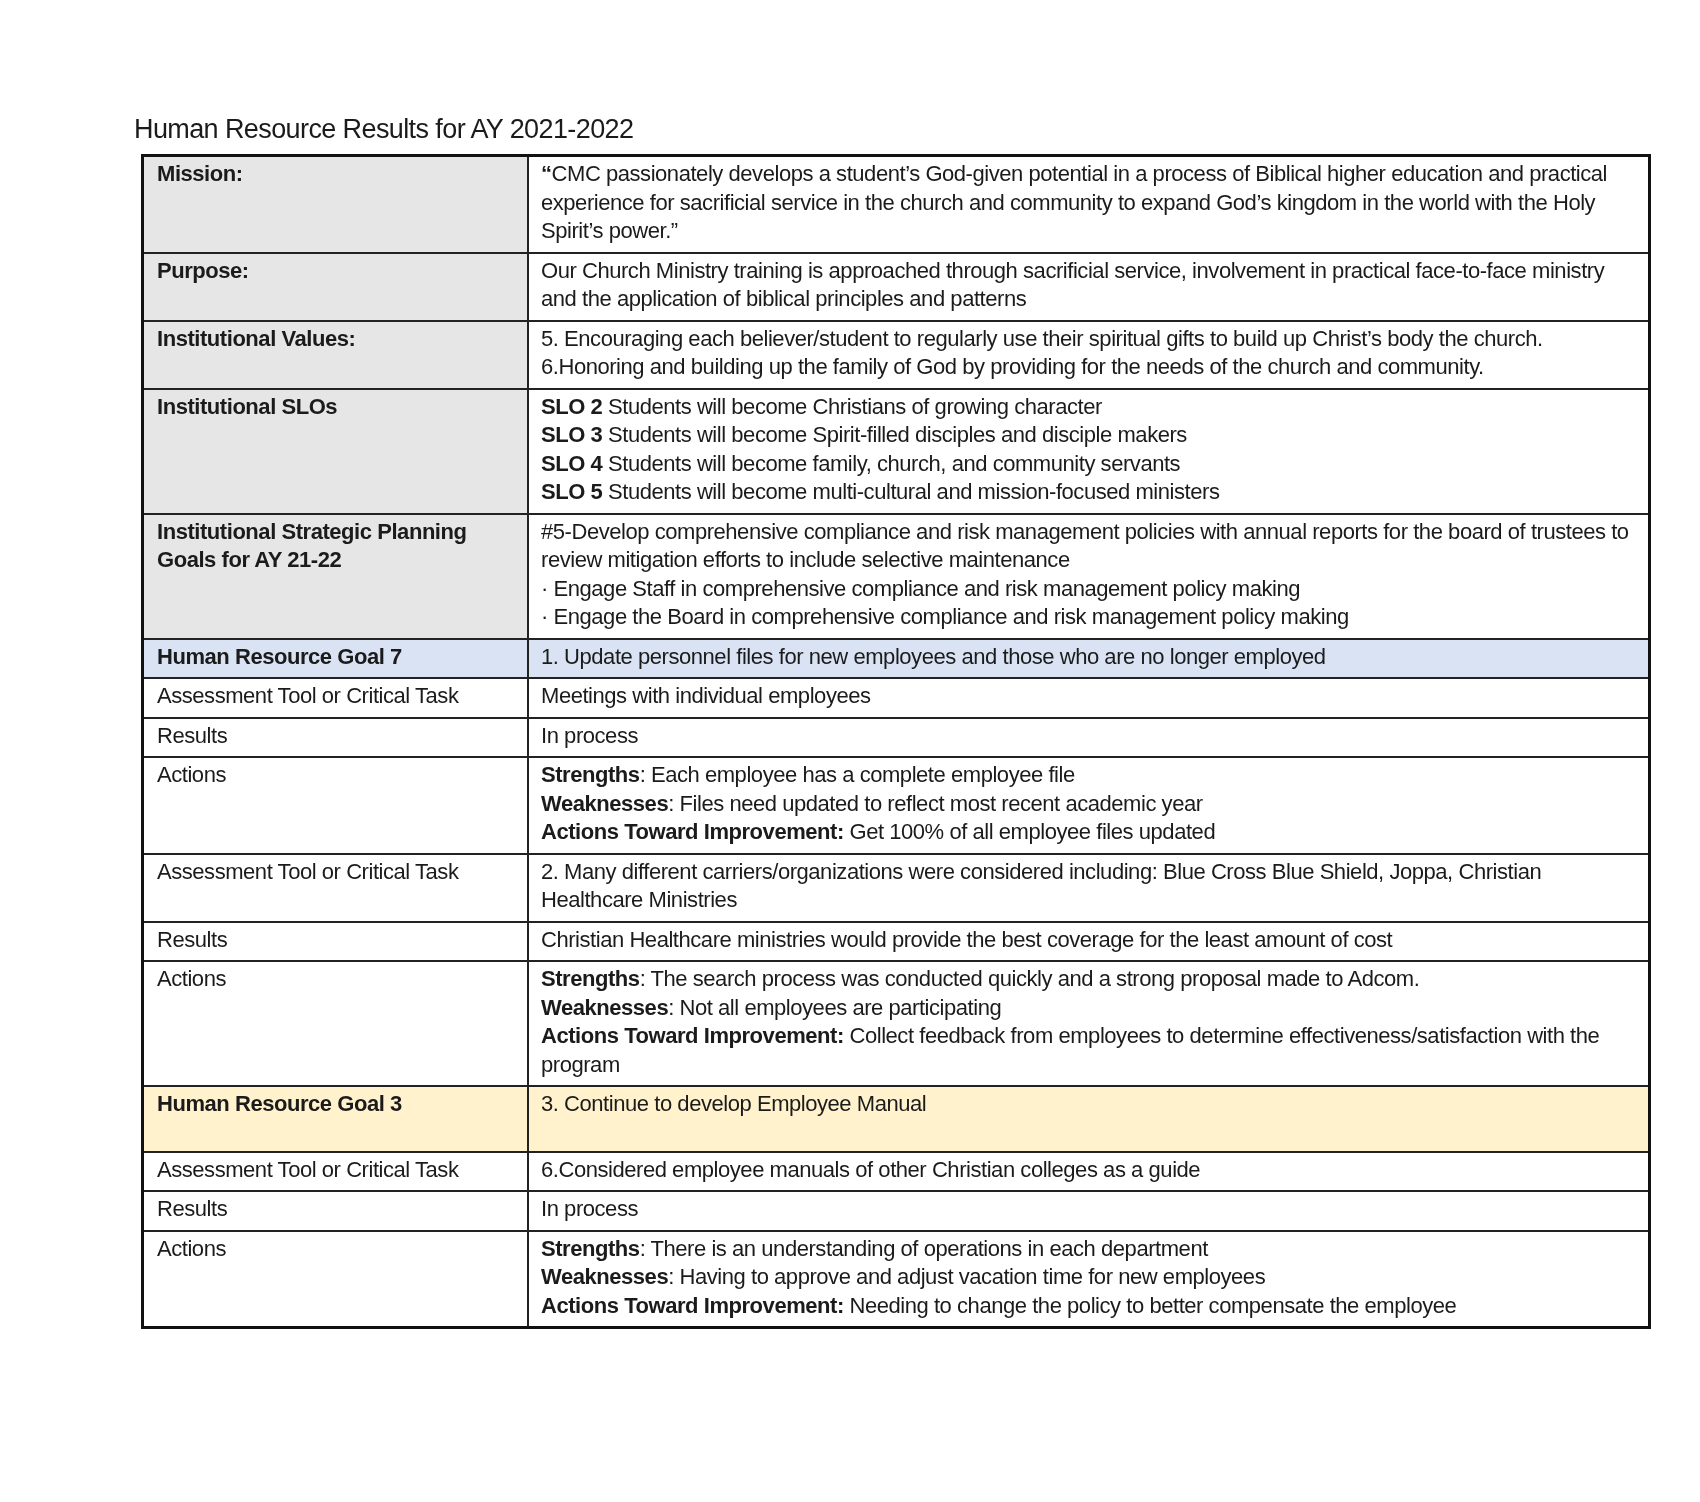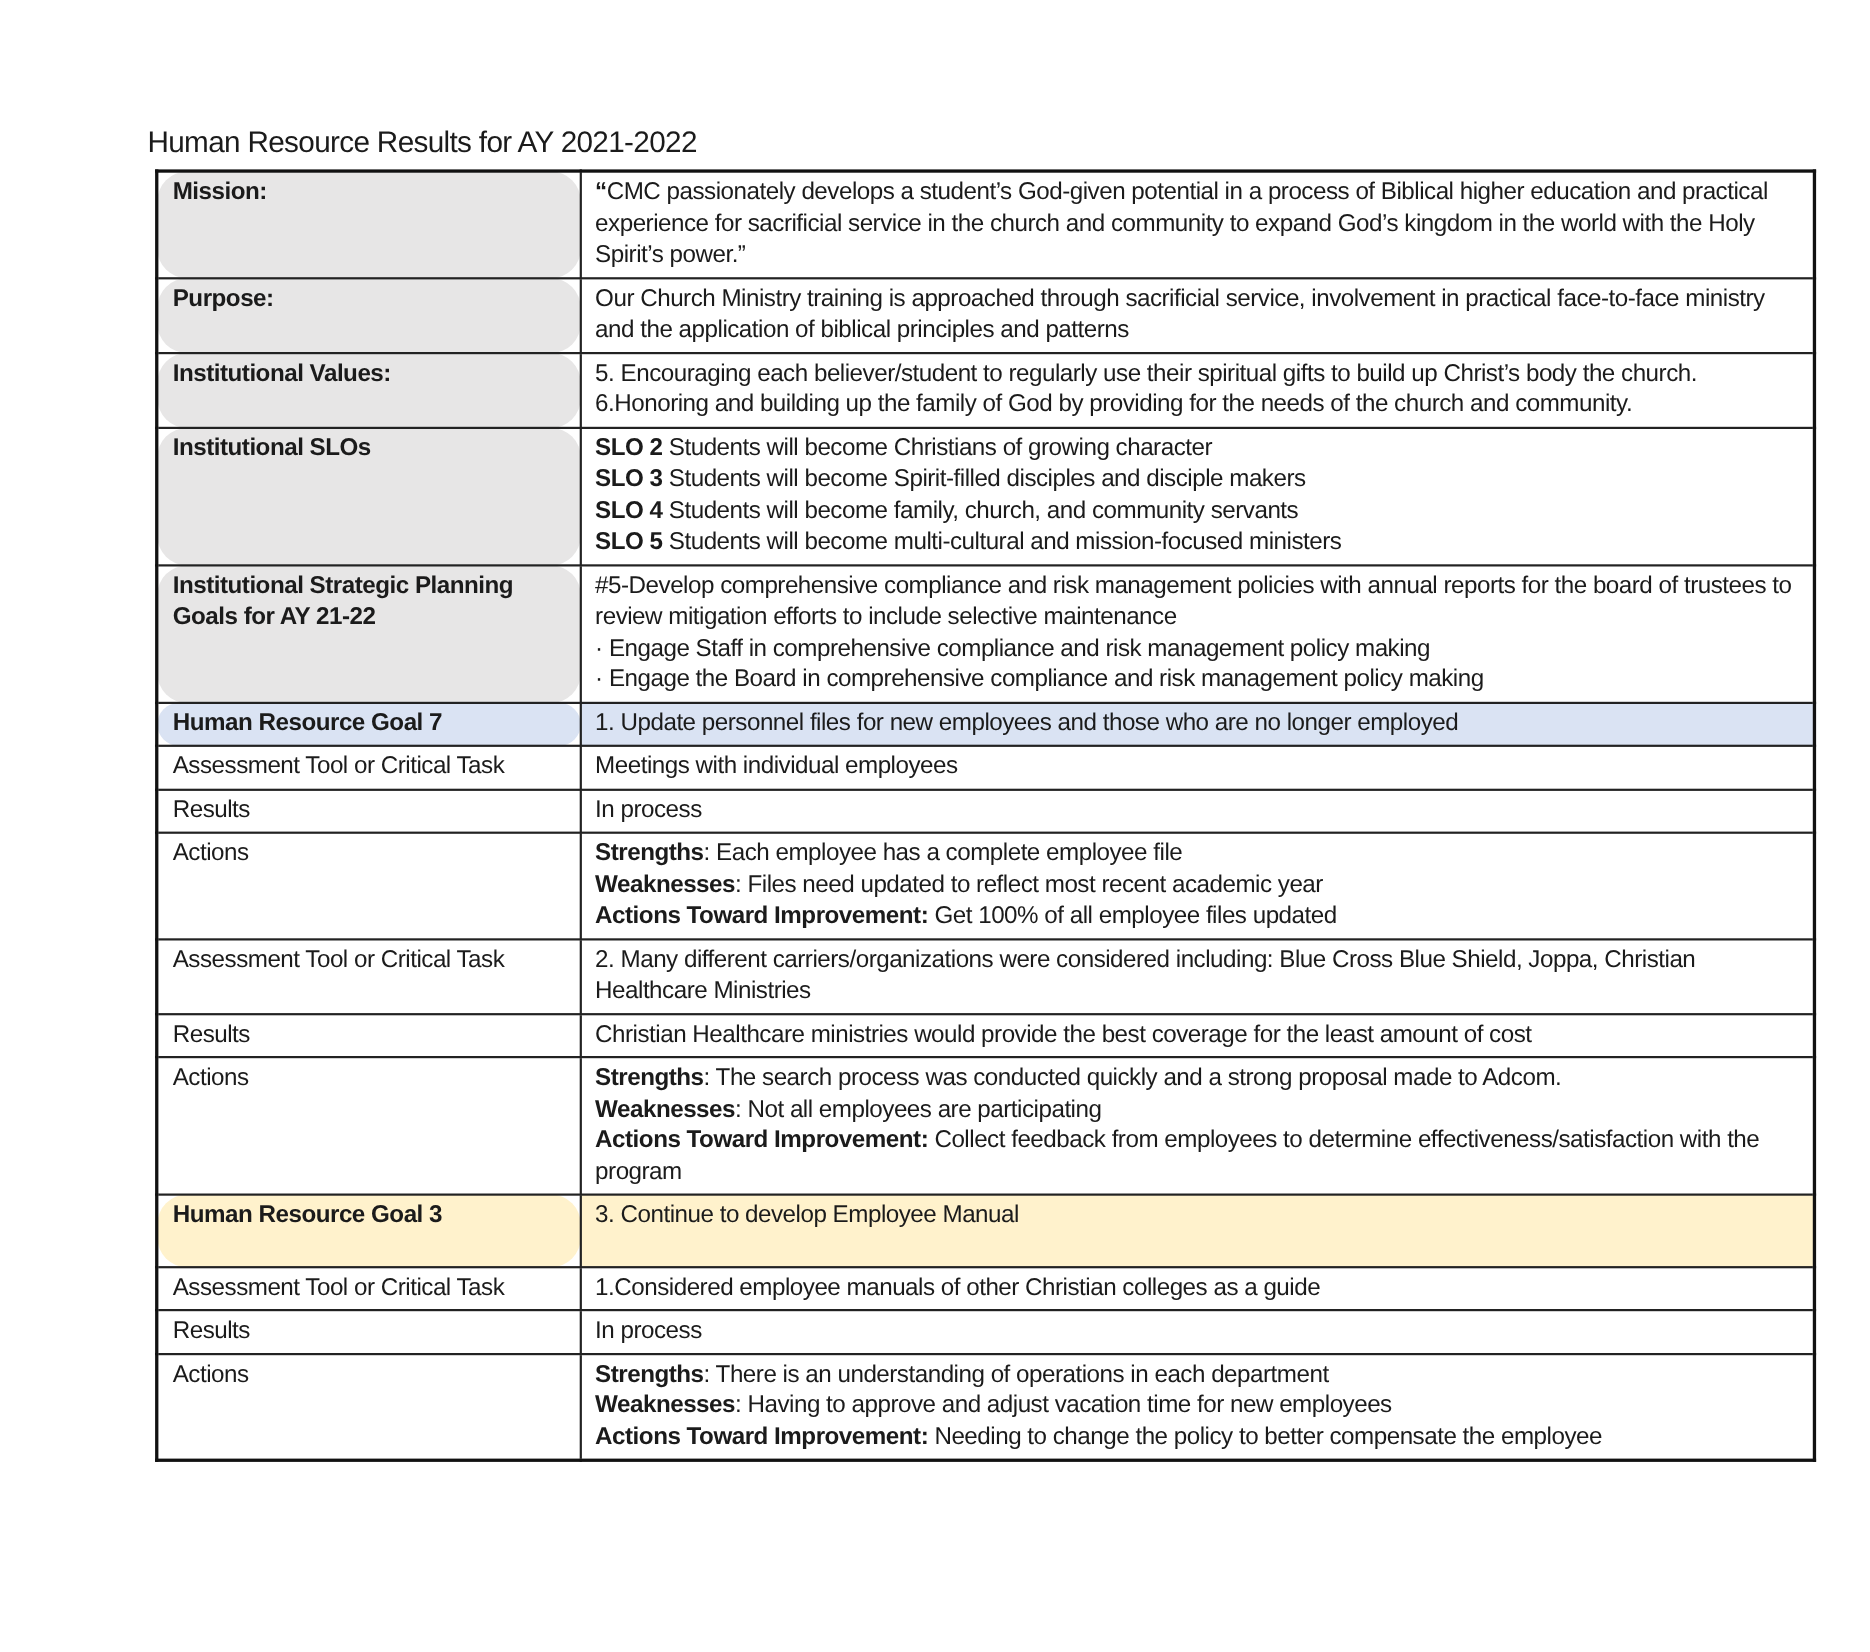--- a/index.html
+++ b/index.html
@@ -38,21 +38,21 @@
     border: 3px solid #111;
   }
   td {
     border: 2px solid #222;
     vertical-align: top;
     padding: 3px 12px 6px 12px;
     font-size: 22px;
     line-height: 28.5px;
     letter-spacing: -0.45px;
   }
-  td.label-cell { width: 358px; padding-left: 13px; border-radius: 27px; }
+  td.label-cell { width: 358px; padding-left: 13px; }
   td.label-cell.gray { background: var(--label-bg); }
   td.label-cell.bold { font-weight: bold; }
   .b, .bold { font-weight: bold; }
 
   tr.bg-goal1 td { background: var(--goal1-bg); }
   tr.bg-goal2 td { background: var(--goal2-bg); }
   tr.bg-goal3 td { background: var(--goal3-bg); }
   tr.tall-sm td { padding-bottom: 10px; }
   tr.tall-lg td { padding-bottom: 32px; }
 
@@ -150,21 +150,21 @@
         </tr>
         <tr class="bg-goal3 tall-lg">
           <td class="label-cell bold">Human Resource Goal 3</td>
           <td class="content-cell">
             <div><span>3. Continue to develop Employee Manual</span></div>
           </td>
         </tr>
         <tr>
           <td class="label-cell">Assessment Tool or Critical Task</td>
           <td class="content-cell">
-            <div><span>1.Considered employee manuals of other Christian colleges as a guide</span></div>
+            <div><span>6.Considered employee manuals of other Christian colleges as a guide</span></div>
           </td>
         </tr>
         <tr>
           <td class="label-cell">Results</td>
           <td class="content-cell">
             <div><span>In process</span></div>
           </td>
         </tr>
         <tr>
           <td class="label-cell">Actions</td>

